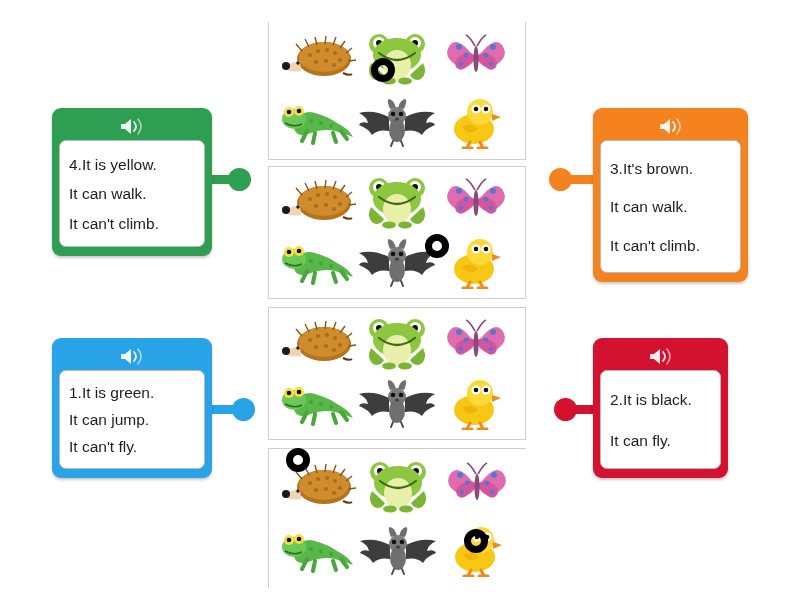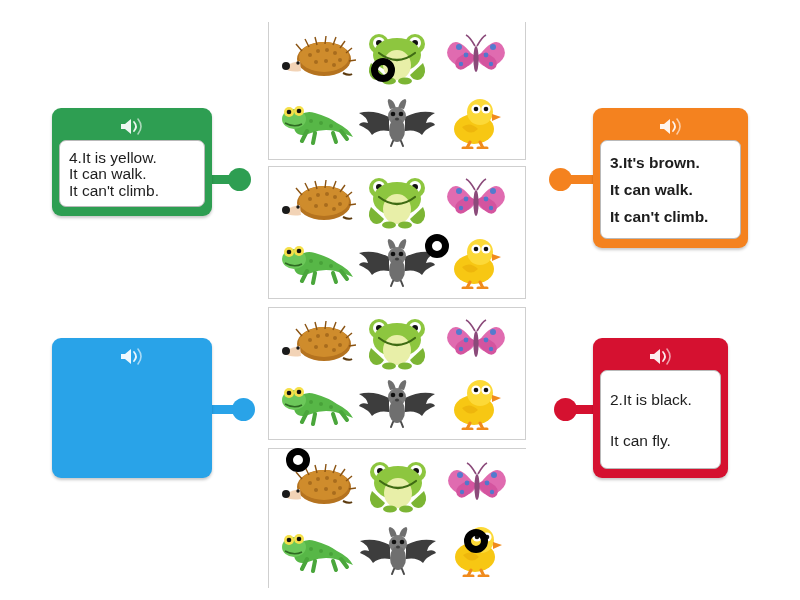--- a/index.html
+++ b/index.html
@@ -61,22 +61,22 @@
     white-space: nowrap;
     font-family: "Liberation Sans", sans-serif;
   }
 
   .card.green  { background: #2e9e52; }
   .card.orange { background: #f4821f; }
   .card.blue   { background: #29a3e8; }
   .card.red    { background: #d51130; }
 
   
-  #card-green  { left: 52px;  top: 108px; width: 160px; height: 108px; }
-  #card-orange { left: 593px; top: 108px; width: 155px; height: 140px; font-weight: bold; }
+  #card-green  { left: 52px;  top: 108px; width: 160px; height: 148px; }
+  #card-orange { left: 593px; top: 108px; width: 155px; height: 174px; }
   #card-blue   { left: 52px;  top: 338px; width: 160px; height: 140px; }
   #card-red    { left: 593px; top: 338px; width: 135px; height: 140px; }
 
   
   .conn-stem {
     position: absolute;
     height: 9px;
     border-radius: 1px;
   }
   .conn-knob {
@@ -689,20 +689,25 @@
   </div>
 
   <div class="card blue" id="card-blue">
     <div class="speaker">
       <svg width="26" height="19" viewBox="0 0 26 19" aria-hidden="true">
         <path d="M2 7 h4 L12 2 v15 L6 12 H2 z" fill="#ffffff" opacity="0.92"></path>
         <path d="M15 5 q4 4.5 0 9" stroke="#ffffff" stroke-width="1.8" fill="none" opacity="0.9" stroke-linecap="round"></path>
         <path d="M19 2 q6 7.5 0 15" stroke="#ffffff" stroke-width="1.6" fill="none" opacity="0.6" stroke-linecap="round"></path>
       </svg>
     </div>
+    <div class="card-body">
+      <div class="card-line">1.It is green.</div>
+      <div class="card-line">It can jump.</div>
+      <div class="card-line">It can't fly.</div>
+    </div>
   </div>
 
   <div class="card red" id="card-red">
     <div class="speaker">
       <svg width="26" height="19" viewBox="0 0 26 19" aria-hidden="true">
         <path d="M2 7 h4 L12 2 v15 L6 12 H2 z" fill="#ffffff" opacity="0.92"></path>
         <path d="M15 5 q4 4.5 0 9" stroke="#ffffff" stroke-width="1.8" fill="none" opacity="0.9" stroke-linecap="round"></path>
         <path d="M19 2 q6 7.5 0 15" stroke="#ffffff" stroke-width="1.6" fill="none" opacity="0.6" stroke-linecap="round"></path>
       </svg>
     </div>

